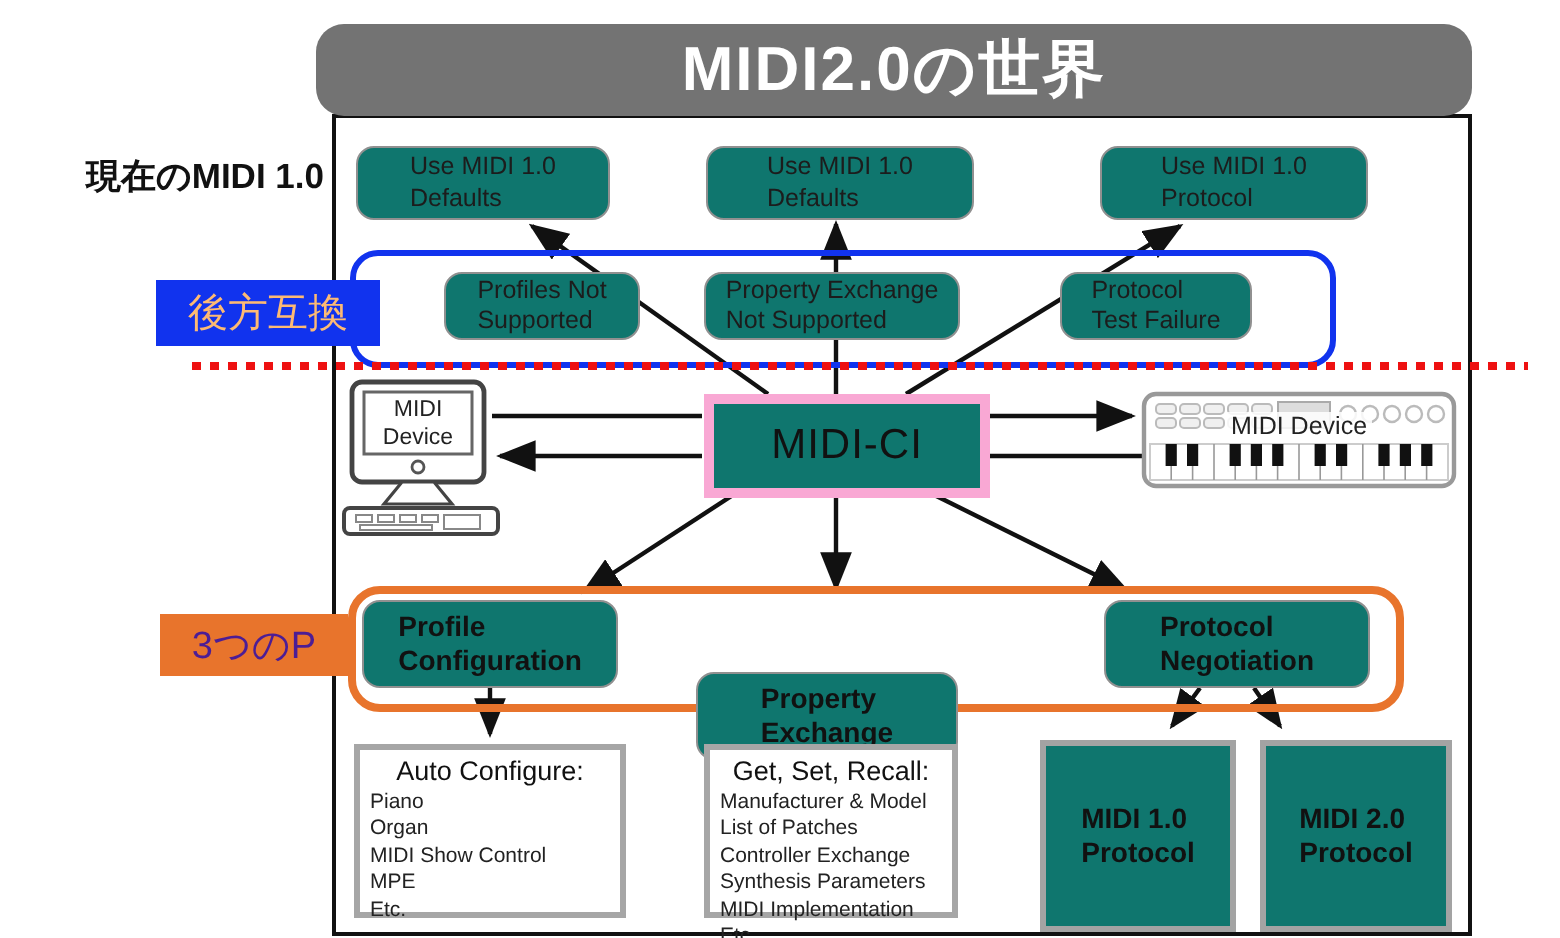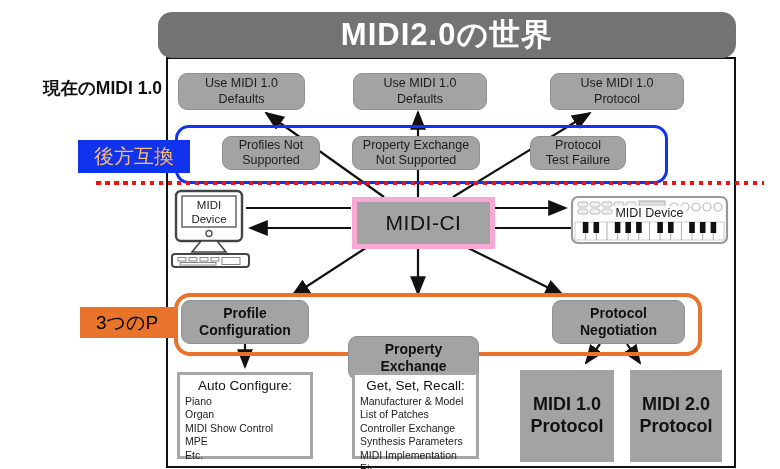--- a/index.html
+++ b/index.html
@@ -8,39 +8,39 @@
   .abs{position:absolute;}
   
   .title-bar{left:158px;top:12px;width:578px;height:46px;background:#737373;border-radius:14px;
              display:flex;align-items:center;justify-content:center;z-index:5;}
   .title-bar span{color:#fff;font-weight:bold;font-size:31px;letter-spacing:1px;}
   
   .frame{left:166px;top:57px;width:566px;height:407px;border:2px solid #111;z-index:0;background:#fff;}
   
   .arrow-layer{left:0;top:0;z-index:1;pointer-events:none;}
   
-  .node{border:1.6px solid #909090;border-radius:9px;background:#a3a3a3;display:flex;align-items:center;
-        justify-content:center;text-align:center;white-space:pre-line;z-index:3;line-height:1.22;}
+  .node{border:1.6px solid #909090;border-radius:9px;background:#0f766e;display:flex;align-items:center;
+        justify-content:center;text-align:left;white-space:pre-line;z-index:3;line-height:1.22;}
   .f-small{font-size:12.5px;color:#1c1c1c;}
   .f-bold{font-weight:bold;font-size:14px;color:#111;}
   .midici{border:5px solid #f9a8d4;border-radius:0;font-weight:normal;font-size:21px;letter-spacing:.5px;}
-  .bigproto{border:1px solid #a3a3a3;border-radius:0;font-weight:bold;font-size:18px;}
+  .bigproto{border:3px solid #a3a3a3;border-radius:0;font-weight:bold;font-size:14px;}
   .listbox{border:3px solid #A6A6A6;background:#fff;z-index:3;padding:3px 5px 0 5px;box-sizing:border-box;}
   .listbox .hd{font-size:13.5px;text-align:center;margin-bottom:2px;}
   .listbox .it{font-size:10.5px;line-height:1.28;text-align:left;color:#222;}
   
   .blue-wrap{left:175px;top:125px;width:487px;height:53px;border:3.5px solid var(--blue,#13E);
              border-radius:14px;z-index:2;background:transparent;}
   .orange-wrap{left:174px;top:293px;width:520px;height:55px;border:4px solid var(--orange,#E8742C);
                border-radius:16px;z-index:2;background:transparent;}
   
   .lbl-current{left:26px;top:76px;width:136px;text-align:right;font-weight:bold;font-size:17.5px;z-index:4;}
   .lbl-bc{left:78px;top:140px;width:112px;height:33px;background:var(--blue,#13E);color:#fdba74;
           font-size:20px;display:flex;align-items:center;justify-content:center;z-index:2;}
-  .lbl-3p{left:80px;top:307px;width:94px;height:31px;background:var(--orange,#E8742C);color:#000000;
+  .lbl-3p{left:80px;top:307px;width:94px;height:31px;background:var(--orange,#E8742C);color:#4c1d95;
           font-size:19px;display:flex;align-items:center;justify-content:center;z-index:2;}
   
   .redline{left:96px;top:181px;width:668px;height:4.2px;z-index:4;
            background:repeating-linear-gradient(90deg,var(--red,#E11) 0 4.5px,transparent 4.5px 9px);}
   
   .dev-left-label{left:182px;top:199px;width:54px;text-align:center;font-size:11.5px;line-height:1.2;
                   white-space:pre-line;z-index:3;color:#222;}
   .dev-right-label{left:572px;top:206px;width:155px;text-align:center;font-size:12.5px;z-index:3;color:#222;}
   .dev-right-label em{font-style:normal;background:rgba(255,255,255,.85);padding:0 2px;}
 </style>

